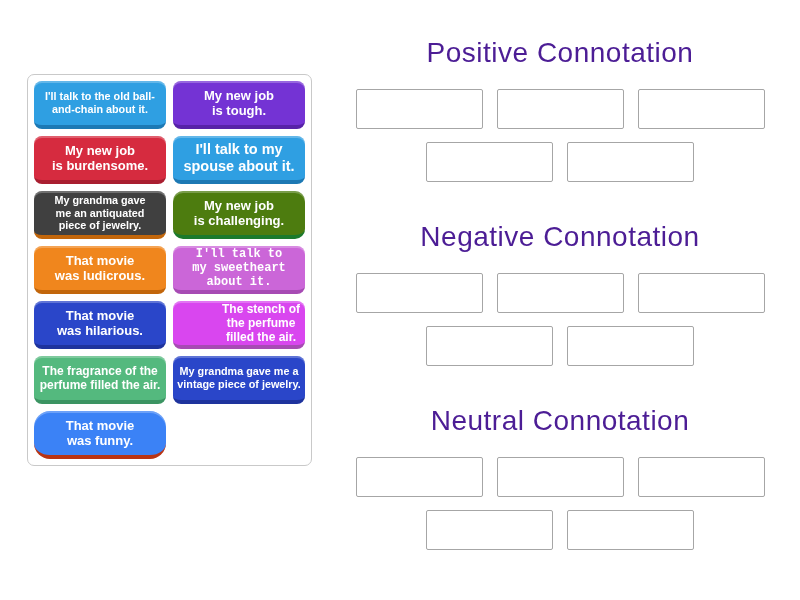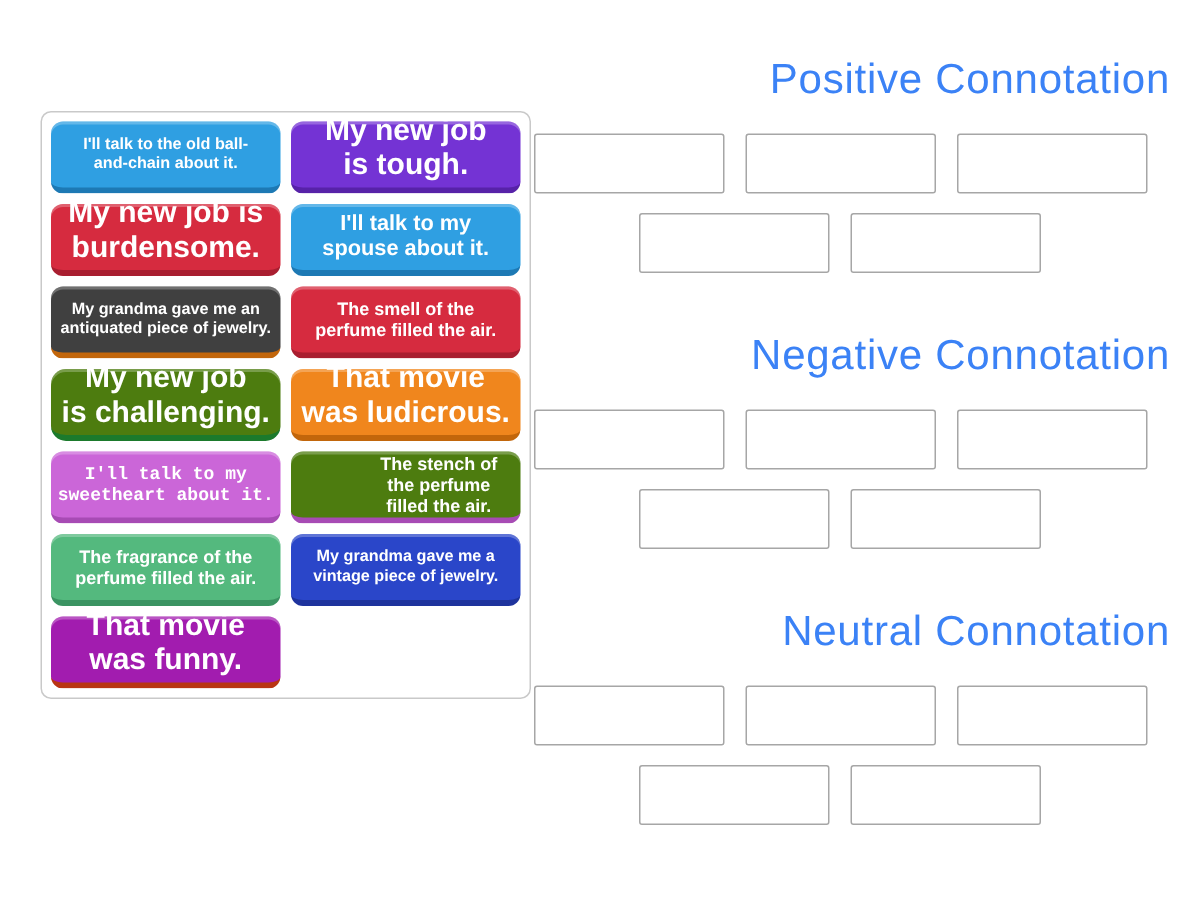--- a/index.html
+++ b/index.html
@@ -14,21 +14,21 @@
     height: 600px;
     overflow: hidden;
     background: #ffffff;
   }
 
   
   .board {
     position: absolute;
     left: 27px;
     top: 74px;
-    width: 327px;
+    width: 285px;
     box-sizing: border-box;
     background: #ffffff;
     border: 1px solid #c9c9c9;
     border-radius: 7px;
     padding: 6px;
   }
   .board-inner {
     display: grid;
     grid-template-columns: 1fr 1fr;
     gap: 7px;
@@ -47,41 +47,41 @@
     padding: 2px 4px;
     box-shadow: inset 0 2px 0 rgba(255,255,255,0.25);
     cursor: grab;
     line-height: 1.18;
   }
   .tile-text {
     display: block;
     width: 100%;
     text-wrap: balance;
   }
-  .size-lg { font-size: 20px; align-items: flex-end; }
+  .size-lg { font-size: 13px; }
   .size-md { font-size: 14.5px; }
   .size-sm { font-size: 12px; }
   .size-xs { font-size: 10.8px; }
 
   
   .groups {
     position: absolute;
     left: 340px;
     top: 32px;
     width: 440px;
     display: flex;
     flex-direction: column;
   }
   .group { margin-bottom: 34px; }
   .group-title {
     margin: 0 0 15px 0;
     font-size: 28px;
     font-weight: normal;
-    color: #3b82f6;
-    text-align: right;
+    color: #4c1d95;
+    text-align: center;
     line-height: 42px;
     letter-spacing: 0.5px;
   }
   .slots {
     display: flex;
     flex-wrap: wrap;
     justify-content: center;
     column-gap: 14px;
     row-gap: 13px;
   }
@@ -114,51 +114,51 @@
     </div>
 
     <div class="tile size-md" style="background: rgb(47, 159, 226); border-bottom-color: rgb(29, 121, 180);">
       <span class="tile-text">I'll talk to my spouse about it.</span>
     </div>
 
     <div class="tile size-xs" style="background: #404040; border-bottom-color: rgb(194, 102, 11);">
       <span class="tile-text">My grandma gave me an antiquated piece of jewelry.</span>
     </div>
 
-    <div class="tile size-sm" style="background: rgb(214, 43, 63); border-bottom-color: rgb(169, 30, 48);">
-      <span class="tile-text">The smell of the perfume filled the air.</span>
-    </div>
 
     <div class="tile size-lg" style="background: #4d7c0f; border-bottom-color: rgb(27, 122, 44); border-radius: 10px;">
       <span class="tile-text">My new job is challenging.</span>
     </div>
 
     <div class="tile size-lg" style="background: rgb(240, 134, 29); border-bottom-color: rgb(194, 102, 11);">
       <span class="tile-text">That movie was ludicrous.</span>
     </div>
 
     <div class="tile size-sm" style="background: rgb(203, 102, 216); border-bottom-color: rgb(167, 75, 180); font-family: Liberation Mono, monospace;">
       <span class="tile-text">I'll talk to my sweetheart about it.</span>
     </div>
 
 
+    <div class="tile size-lg" style="background: rgb(42, 70, 201); border-bottom-color: rgb(30, 51, 157);">
+      <span class="tile-text">That movie was hilarious.</span>
+    </div>
 
-    <div class="tile size-sm" style="background: #4d7c0f; border-bottom-color: rgb(167, 75, 180); padding-left: 48px;">
+    <div class="tile size-sm" style="background: #d946ef; border-bottom-color: rgb(167, 75, 180); padding-left: 48px;">
       <span class="tile-text">The stench of the perfume filled the air.</span>
     </div>
 
     <div class="tile size-sm" style="background: rgb(84, 185, 126); border-bottom-color: rgb(59, 148, 98);">
       <span class="tile-text">The fragrance of the perfume filled the air.</span>
     </div>
 
     <div class="tile size-xs" style="background: rgb(42, 70, 201); border-bottom-color: rgb(30, 51, 157); text-align: center;">
       <span class="tile-text">My grandma gave me a vintage piece of jewelry.</span>
     </div>
 
-    <div class="tile size-lg" style="background: #a21caf; border-bottom-color: rgb(185, 52, 19);">
+    <div class="tile size-lg" style="background: #3b82f6; border-bottom-color: rgb(185, 52, 19); border-radius: 16px;">
       <span class="tile-text">That movie was funny.</span>
     </div>
   </div>
   </div>
 
   <div class="groups">
     <section class="group">
       <h2 class="group-title">Positive Connotation</h2>
       <div class="slots">
           <div class="slot"></div>

